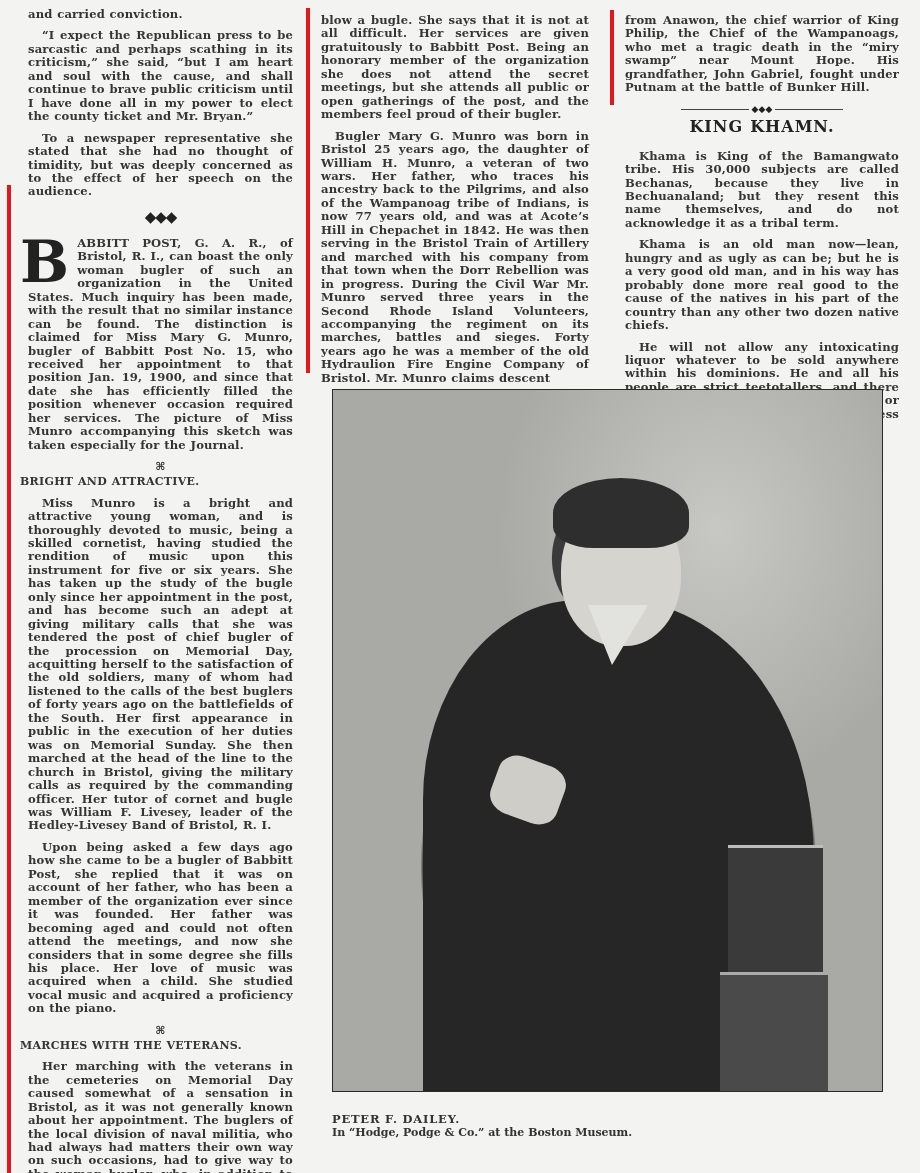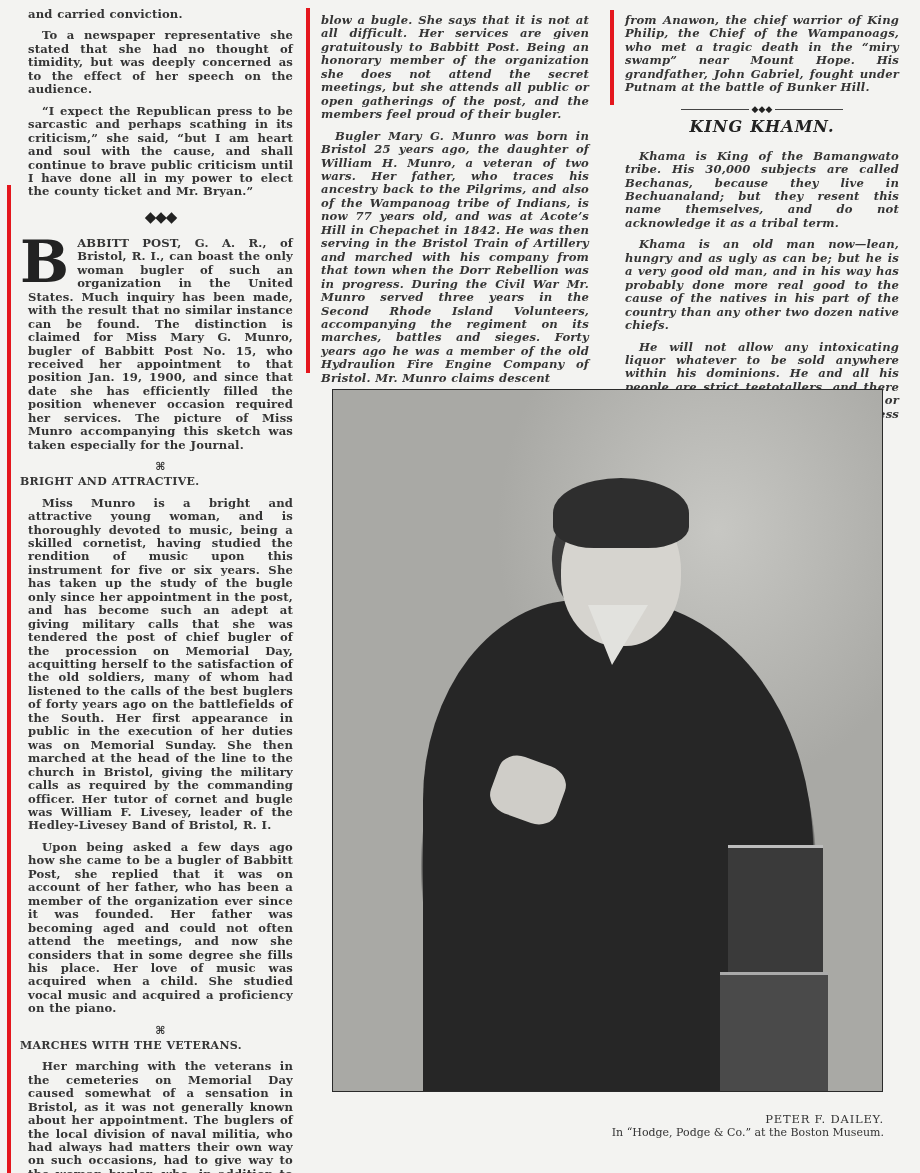--- a/index.html
+++ b/index.html
@@ -15,22 +15,22 @@
     line-height: 13.45px;
     text-align: justify;
     letter-spacing: 0.15px;
     word-spacing: 0.5px;
     font-weight: 600;
     color: #353535;
   }
   .col p { margin: 8px; text-indent: 14px; }
   .col p.noindent { text-indent: 0; }
   #col1 { left: 20px; top: 0px; width: 281px; }
-  #col2 { left: 313px; top: 6px; width: 284px; font-style: italic; }
-  #col3 { left: 617px; top: 6px; width: 290px; font-style: italic; }
+  #col2 { left: 313px; top: 6px; width: 284px; }
+  #col3 { left: 617px; top: 6px; width: 290px; }
   .subhead {
     font-weight: 700; font-size: 11px;
     letter-spacing: 0.3px; margin: 1px 0 2px 0; text-indent: 0;
   }
   .mark { text-align: center; font-size: 11px; font-weight: 700; height: 14px; line-height: 14px; }
   .ornament { text-align: center; font-size: 15px; line-height: 20px; height: 22px; color: #222; letter-spacing: -1px; margin-top: 2px; }
   .dropcap-wrap { position: relative; }
   .dropcap {
     float: left; font-size: 58px; line-height: 46px; font-weight: 700;
     margin: 2px 8px 0 0; height: 50px; color: #222;
@@ -57,37 +57,37 @@
     overflow: hidden;
   }
   .ph-head { position: absolute; left: 228px; top: 106px; width: 120px; height: 150px; border-radius: 50% 50% 46% 46%; background: #d6d4cf; }
   .ph-hair { position: absolute; left: 220px; top: 88px; width: 136px; height: 70px; border-radius: 50% 50% 30% 30%; background: #2e2e2e; }
   .ph-body { position: absolute; left: 90px; top: 210px; width: 390px; height: 500px; border-radius: 40% 50% 0 0; background: #262626; }
   .ph-collar { position: absolute; left: 255px; top: 215px; width: 60px; height: 60px; background: #e2e2de; clip-path: polygon(0 0, 100% 0, 40% 100%); }
   .ph-hand { position: absolute; left: 160px; top: 370px; width: 70px; height: 60px; background: #cfcdc8; border-radius: 30%; transform: rotate(20deg); }
   .ph-post { position: absolute; left: 395px; top: 455px; width: 95px; height: 250px; background: #3a3a3a; border-top: 3px solid #bdbdbd; }
   .ph-post2 { position: absolute; left: 387px; top: 582px; width: 108px; height: 130px; background: #4a4a4a; border-top: 3px solid #aaa; }
   #caption {
-    position: absolute; left: 332px; top: 1112px; width: 552px; text-align: right;
-    font-size: 11px; line-height: 14px; font-weight: 400; color: #333;
+    position: absolute; left: 332px; top: 1112px; width: 552px; text-align: left;
+    font-size: 11px; line-height: 14px; font-weight: 700; color: #333;
   }
   #caption .name { letter-spacing: 0.8px; font-size: 11.5px; }
 </style>
 </head>
 <body>
 
 <div class="redline" style="left:7px; top:185px; height:1050px;"></div>
 <div class="redline" style="left:306px; top:8px; height:188px;"></div>
 <div class="redline" style="left:306px; top:8px; height:365px;"></div>
 <div class="redline" style="left:610px; top:10px; height:95px;"></div>
 
 <div class="col" id="col1">
   <p class="noindent">and carried conviction.</p>
+  <p>“I expect the Republican press to be sarcastic and perhaps scathing in its criticism,” she said, “but I am heart and soul with the cause, and shall continue to brave public criticism until I have done all in my power to elect the county ticket and Mr. Bryan.”</p>
   <p>To a newspaper representative she stated that she had no thought of timidity, but was deeply concerned as to the effect of her speech on the audience.</p>
-  <p>“I expect the Republican press to be sarcastic and perhaps scathing in its criticism,” she said, “but I am heart and soul with the cause, and shall continue to brave public criticism until I have done all in my power to elect the county ticket and Mr. Bryan.”</p>
   <div class="ornament">◆◆◆</div>
   <div class="dropcap-wrap">
     <span class="dropcap">B</span>
     <p class="noindent">ABBITT POST, G. A. R., of Bristol, R. I., can boast the only woman bugler of such an organization in the United States. Much inquiry has been made, with the result that no similar instance can be found. The distinction is claimed for Miss Mary G. Munro, bugler of Babbitt Post No. 15, who received her appointment to that position Jan. 19, 1900, and since that date she has efficiently filled the position whenever occasion required her services. The picture of Miss Munro accompanying this sketch was taken especially for the Journal.</p>
   </div>
   <div class="mark">⌘</div>
   <div class="subhead">BRIGHT AND ATTRACTIVE.</div>
   <p>Miss Munro is a bright and attractive young woman, and is thoroughly devoted to music, being a skilled cornetist, having studied the rendition of music upon this instrument for five or six years. She has taken up the study of the bugle only since her appointment in the post, and has become such an adept at giving military calls that she was tendered the post of chief bugler of the procession on Memorial Day, acquitting herself to the satisfaction of the old soldiers, many of whom had listened to the calls of the best buglers of forty years ago on the battlefields of the South. Her first appearance in public in the execution of her duties was on Memorial Sunday. She then marched at the head of the line to the church in Bristol, giving the military calls as required by the commanding officer. Her tutor of cornet and bugle was William F. Livesey, leader of the Hedley-Livesey Band of Bristol, R. I.</p>
   <p>Upon being asked a few days ago how she came to be a bugler of Babbitt Post, she replied that it was on account of her father, who has been a member of the organization ever since it was founded. Her father was becoming aged and could not often attend the meetings, and now she considers that in some degree she fills his place. Her love of music was acquired when a child. She studied vocal music and acquired a proficiency on the piano.</p>
   <div class="mark">⌘</div>

